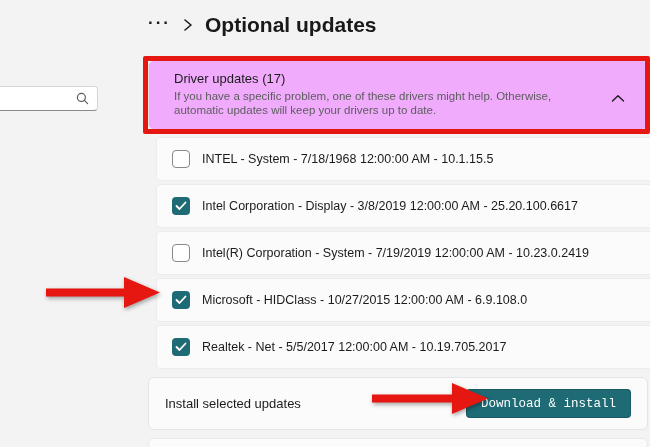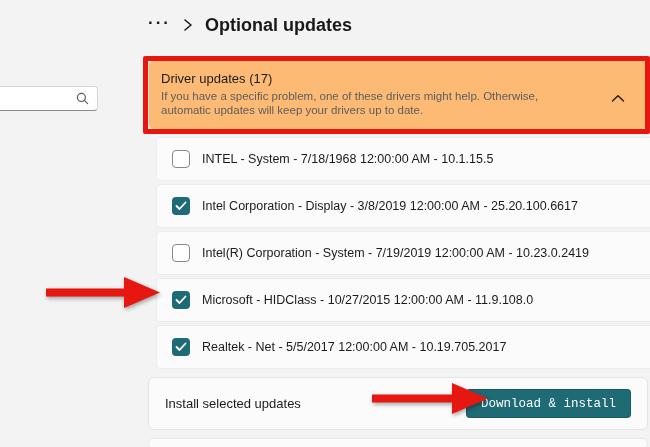--- a/index.html
+++ b/index.html
@@ -9,41 +9,41 @@
     background: #f3f3f3;
     color: #1b1b1b;
     position: relative;
   }
   .abs { position: absolute; }
 
   
   .breadcrumb { left: 148px; top: 8px; height: 34px; display: flex; align-items: center; gap: 12px; }
   .crumb-dots { font-size: 17px; font-weight: bold; color: #1b1b1b; letter-spacing: 2px; line-height: 1; padding-bottom: 6px; cursor: pointer; }
   .crumb-sep svg { display: block; }
-  .page-title { font-size: 18px; font-weight: 700; color: #191919; }
+  .page-title { font-size: 21px; font-weight: 700; color: #191919; }
 
   
   .search-box {
     left: -32px; top: 86px; width: 130px; height: 25px;
     background: #ffffff;
     border: 1px solid #d5d5d5;
     border-bottom-color: #8a8a8a;
     border-radius: 4px;
     display: flex; align-items: center; justify-content: flex-end;
     padding-right: 8px;
   }
   .search-input { border: none; outline: none; flex: 1; height: 100%; background: transparent; font-size: 12px; padding-left: 8px; min-width: 0; }
 
   
   .header-card {
     left: 148px; top: 60px; width: 500px; height: 70px;
-    background: #fdba74;
+    background: #f0abfc;
     border: 1px solid #e5e5e5;
     border-radius: 6px;
-    padding: 10px 16px 0 12px;
+    padding: 10px 16px 0 25px;
     cursor: pointer;
   }
   .header-title { font-size: 13px; color: #1b1b1b; margin-bottom: 3px; }
   .header-desc { font-size: 11.5px; color: #5d5d5d; line-height: 14px; width: 430px; }
   .chevron-up { position: absolute; right: 22px; top: 28px; }
 
   
   .rows { left: 156px; top: 137px; width: 500px; }
   .row {
     height: 44px; margin-bottom: 3px;
@@ -154,21 +154,21 @@
       </span>
       <span class="row-label">Intel(R) Corporation - System - 7/19/2019 12:00:00 AM - 10.23.0.2419</span>
     </div>
 
     <div class="row">
       <span class="checkbox checked" style="background: rgb(30, 107, 117);">
         <svg width="12" height="10" viewBox="0 0 12 10">
             <path d="M1.5 5 L4.5 8 L10.5 1.5" fill="none" stroke="#ffffff" stroke-width="1.8" stroke-linecap="round" stroke-linejoin="round"></path>
           </svg>
       </span>
-      <span class="row-label">Microsoft - HIDClass - 10/27/2015 12:00:00 AM - 11.9.108.0</span>
+      <span class="row-label">Microsoft - HIDClass - 10/27/2015 12:00:00 AM - 6.9.108.0</span>
     </div>
 
     <div class="row">
       <span class="checkbox checked" style="background: rgb(30, 107, 117);">
         <svg width="12" height="10" viewBox="0 0 12 10">
             <path d="M1.5 5 L4.5 8 L10.5 1.5" fill="none" stroke="#ffffff" stroke-width="1.8" stroke-linecap="round" stroke-linejoin="round"></path>
           </svg>
       </span>
       <span class="row-label">Realtek - Net - 5/5/2017 12:00:00 AM - 10.19.705.2017</span>
     </div>

